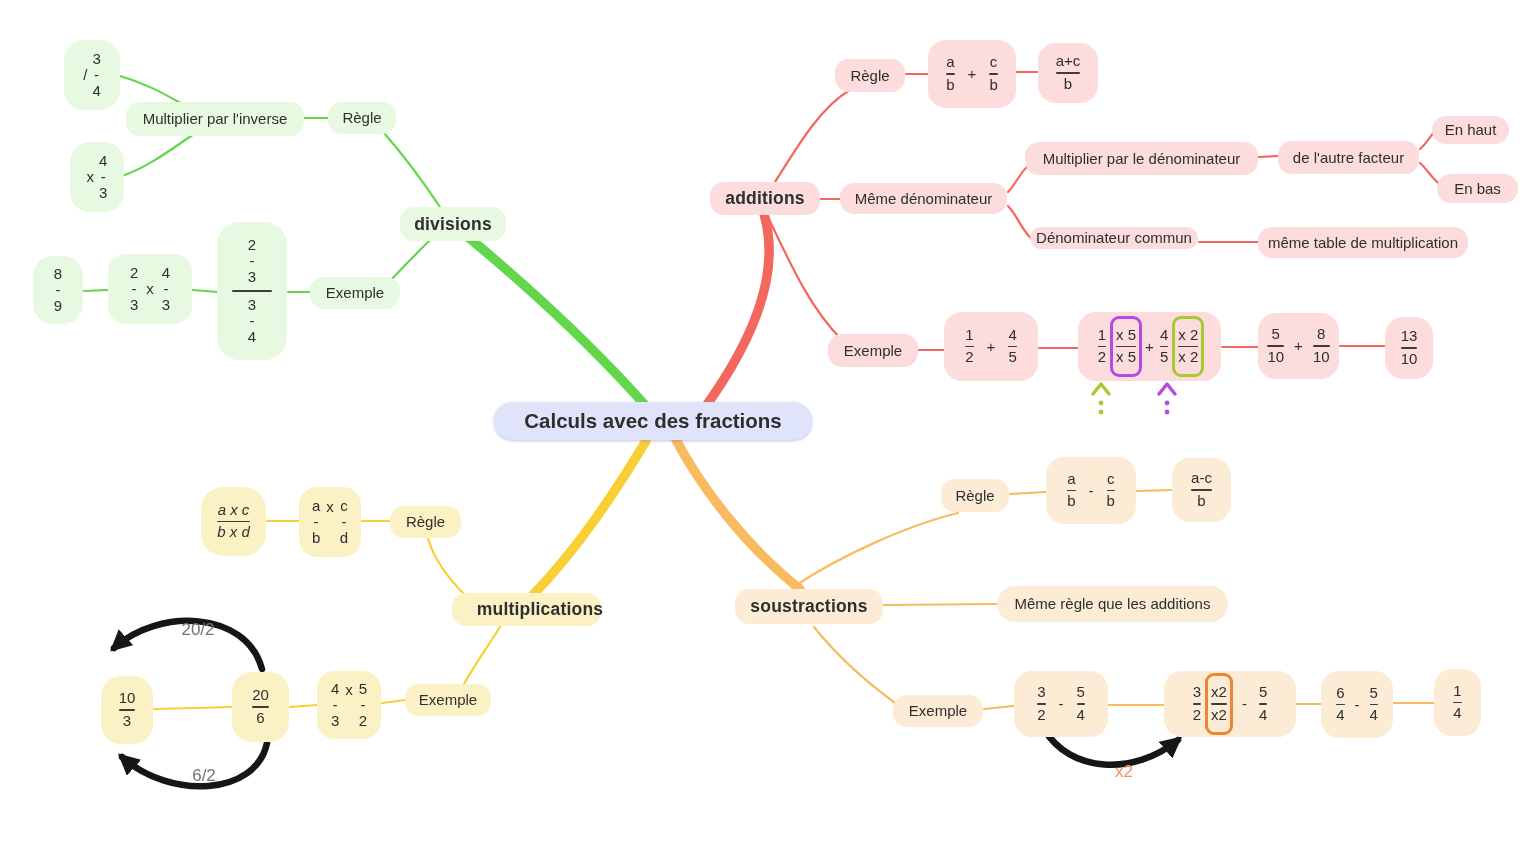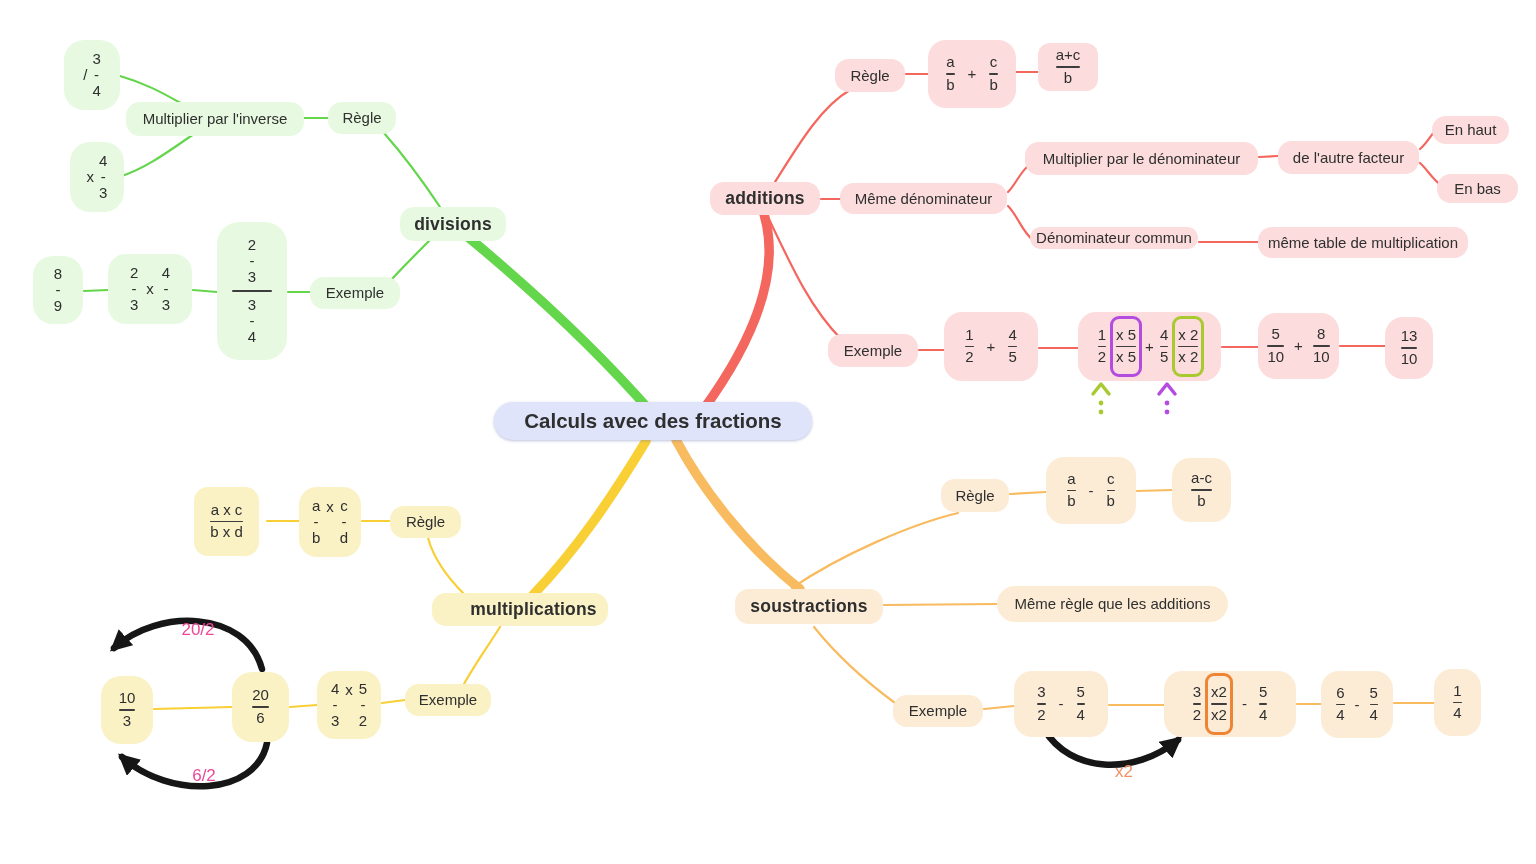--- a/index.html
+++ b/index.html
@@ -19,21 +19,21 @@
   .tight{gap:1px;}
   .frac{display:flex;flex-direction:column;align-items:center;line-height:1.25;padding:0 3px;}
   .frac .bar{align-self:stretch;height:1.7px;background:#3d3d3d;margin:1px 0;border-radius:1px;}
   .dfrac{display:flex;flex-direction:column;align-items:center;line-height:1.08;}
   .opx{margin:0 2px;}
   .boxed{border:3px solid;border-radius:9px;padding:7px 3px;margin:-11px 0;}
   .box-purple{border-color:var(--purple_box);align-items:center;} .box-green{border-color:var(--green_box);text-align:center;}
   .box-orange{border-color:var(--orange_box);}
   .vstack{flex-direction:column;}
   .wbar{width:40px;height:1.7px;background:#3d3d3d;margin:5px 0;border-radius:1px;}
-  .lbl{position:absolute;font-size:17px;color:#ec4899;text-align:center;}
+  .lbl{position:absolute;font-size:17px;color:#737373;text-align:center;}
   .accent-lbl{color:var(--x2_label);}
   .annotation{position:absolute;text-align:center;font-size:17.5px;color:#5a5a5a;line-height:1.55;}
 </style>
 </head>
 <body>
 
 <div id="canvas">
 
 <svg class="links" viewBox="0 0 1536 864">
   <defs>
@@ -213,21 +213,21 @@
     </span>
     <span class="opx">+</span>
     <span class="frac">
       <span>c</span>
       <span class="bar"></span>
       <span>b</span>
     </span>
   </span>
 </div>
 
-<div class="node r" style="left:1038px;top:43px;width:60px;height:48px;border-radius:12px;">
+<div class="node r" style="left:1038px;top:43px;width:60px;height:60px;border-radius:18px;">
   <span class="frac">
     <span>a+c</span>
     <span class="bar"></span>
     <span>b</span>
   </span>
 </div>
 
 <div class="node r" style="left:1025px;top:142px;width:233px;height:33px;">
   <span>Multiplier par le dénominateur</span>
 </div>
@@ -319,21 +319,21 @@
 </div>
 
 <div class="node r" style="left:1385px;top:317px;width:48px;height:62px;border-radius:18px;">
   <span class="frac">
     <span>13</span>
     <span class="bar"></span>
     <span>10</span>
   </span>
 </div>
 
-<div class="node y" style="left:194px;top:487px;width:65px;height:69px;border-radius:14px;">
+<div class="node y" style="left:201px;top:487px;width:65px;height:69px;border-radius:22px;font-style:italic;">
   <span class="frac">
     <span>a x c</span>
     <span class="bar"></span>
     <span>b x d</span>
   </span>
 </div>
 
 <div class="node y" style="left:299px;top:487px;width:62px;height:70px;border-radius:18px;">
   <span class="mrow top" style="gap:4px">
     <span class="dfrac">
@@ -347,21 +347,21 @@
       <span>-</span>
       <span>d</span>
     </span>
   </span>
 </div>
 
 <div class="node y" style="left:390px;top:506px;width:71px;height:32px;">
   <span>Règle</span>
 </div>
 
-<div class="node y title" style="left:432px;top:593px;width:176px;height:33px;padding-left:27px;">
+<div class="node y title" style="left:452px;top:593px;width:149px;height:33px;padding-left:27px;">
   <span>multiplications</span>
 </div>
 
 <div class="node y" style="left:405px;top:684px;width:86px;height:32px;">
   <span>Exemple</span>
 </div>
 
 <div class="node y" style="left:317px;top:671px;width:64px;height:68px;border-radius:18px;">
   <span class="mrow top" style="gap:4px">
     <span class="dfrac">

